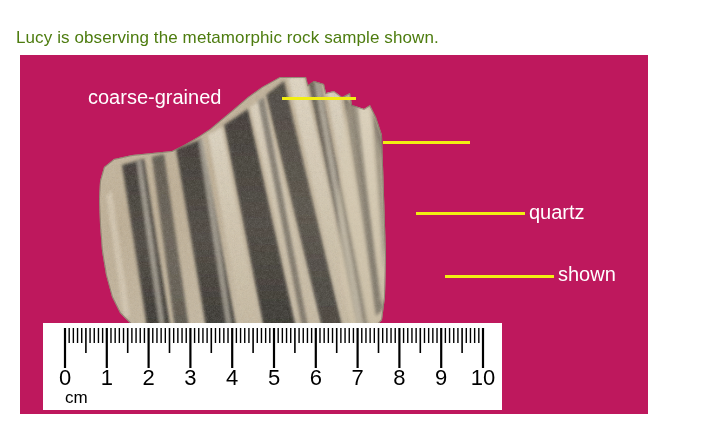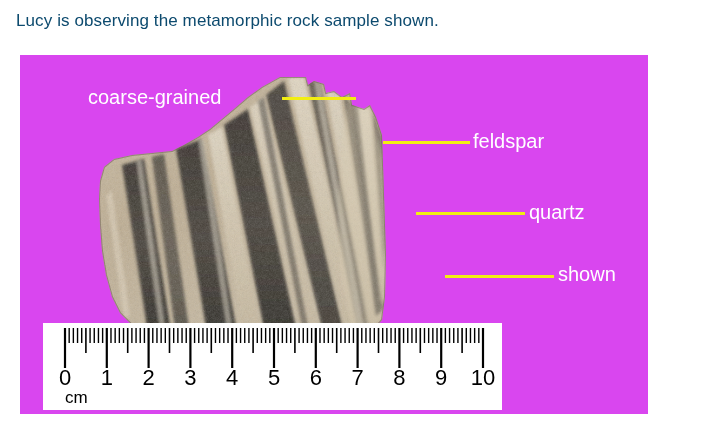--- a/index.html
+++ b/index.html
@@ -12,36 +12,36 @@
     height: 439px;
     position: relative;
     overflow: hidden;
     font-family: "Liberation Sans", sans-serif;
   }
 
   
   #question-prompt {
     position: absolute;
     left: 16px;
-    top: 9px;
+    top: 26px;
     font-size: 17px;
     line-height: 24px;
-    color: #0c4a6e;
+    color: #4d7c0f;
     white-space: nowrap;
     letter-spacing: 0.1px;
   }
 
   
   #figure-panel {
     position: absolute;
     left: 20px;
     top: 55px;
     width: 628px;
     height: 359px;
-    background: #d946ef;
+    background: #be185d;
     overflow: hidden;
   }
 
   
   #rock-specimen {
     position: absolute;
     left: 32px;
     top: 20px;
     width: 468px;
     height: 272px;
@@ -196,21 +196,20 @@
                  L68,238 L60,222 L54,200 L50,176 L48,150 L47,124 L48,106
                  L52,92 L62,84 L80,80 L100,78 L120,76 L132,70 L146,62
                  L158,54 L170,44 L182,34 L196,22 L210,12 Z" fill="none" stroke="#6b6152" stroke-width="2" opacity="0.55"></path>
       </g>
     </svg>
   </div>
 
   <div class="annotation-label" id="label-coarse-grained">coarse-grained</div>
   <div class="leader-line" id="leader-coarse-grained"></div>
 
-  <div class="annotation-label" id="label-feldspar">feldspar</div>
   <div class="leader-line" id="leader-feldspar"></div>
 
   <div class="annotation-label" id="label-quartz">quartz</div>
   <div class="leader-line" id="leader-quartz"></div>
 
   <div class="annotation-label" id="label-mica">shown</div>
   <div class="leader-line" id="leader-mica"></div>
 
   <div id="ruler">
     <svg class="ruler-svg" viewBox="0 0 459 87" preserveAspectRatio="none">

